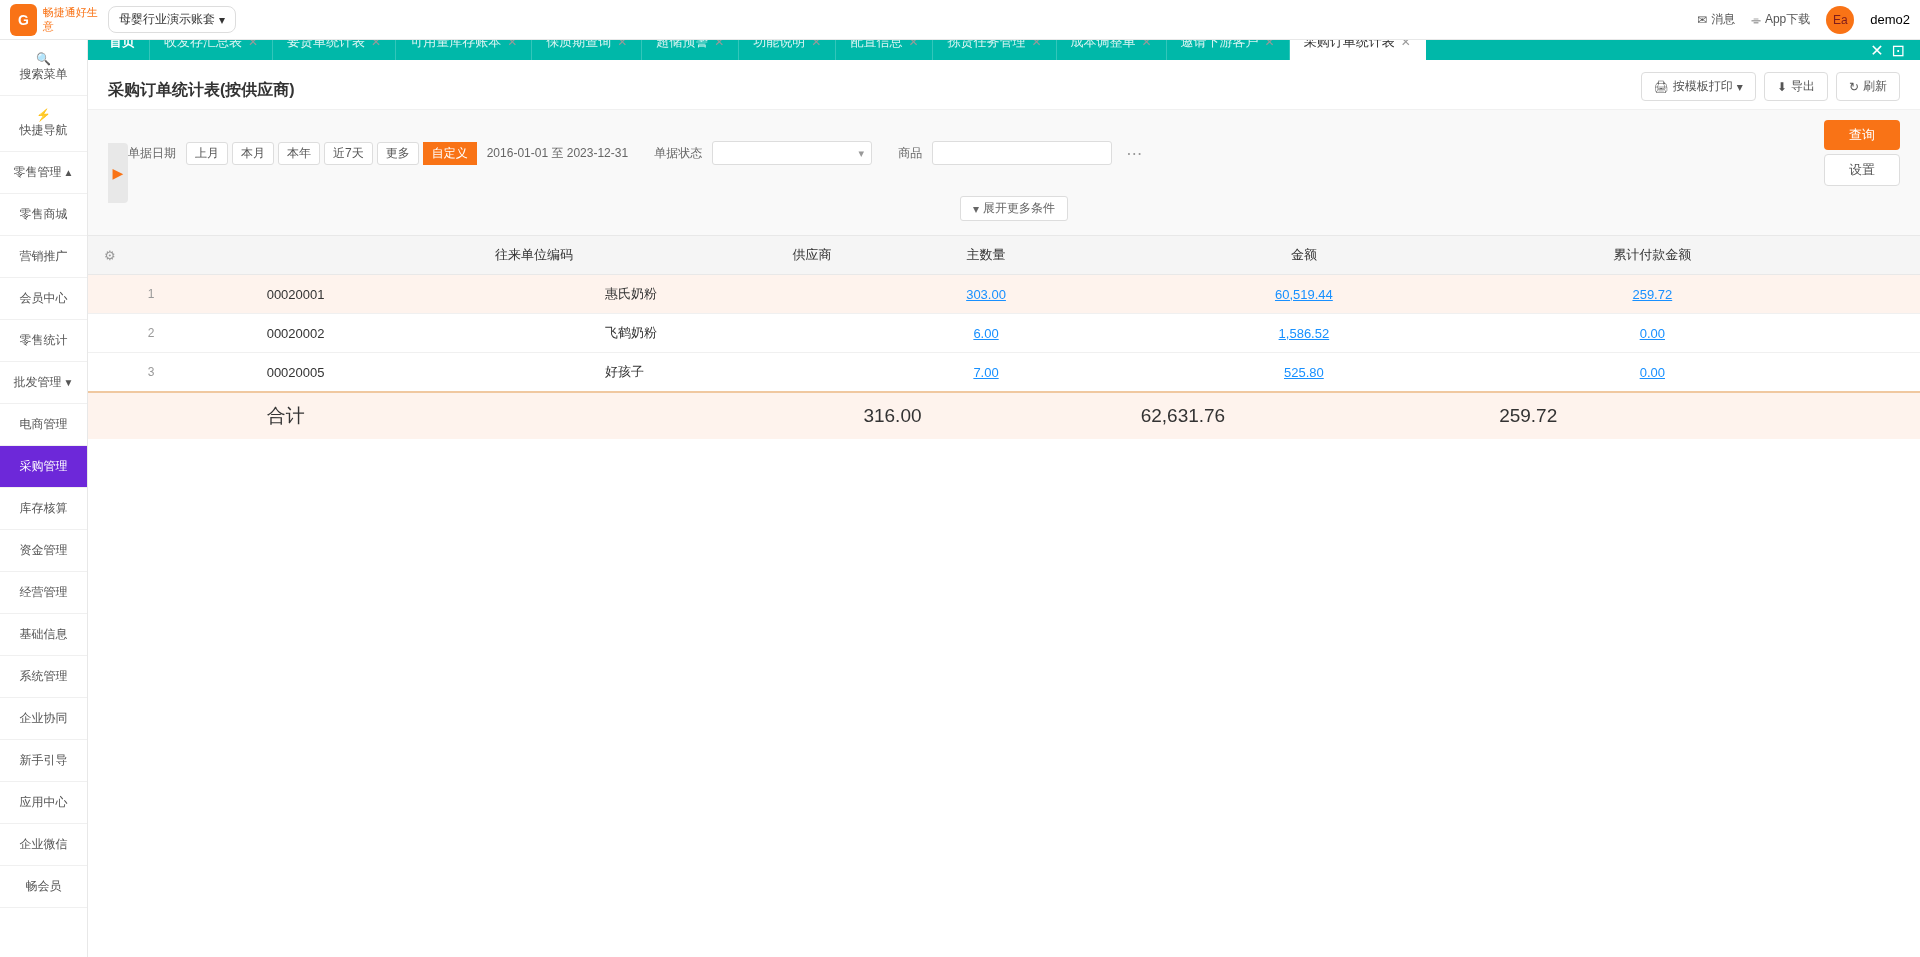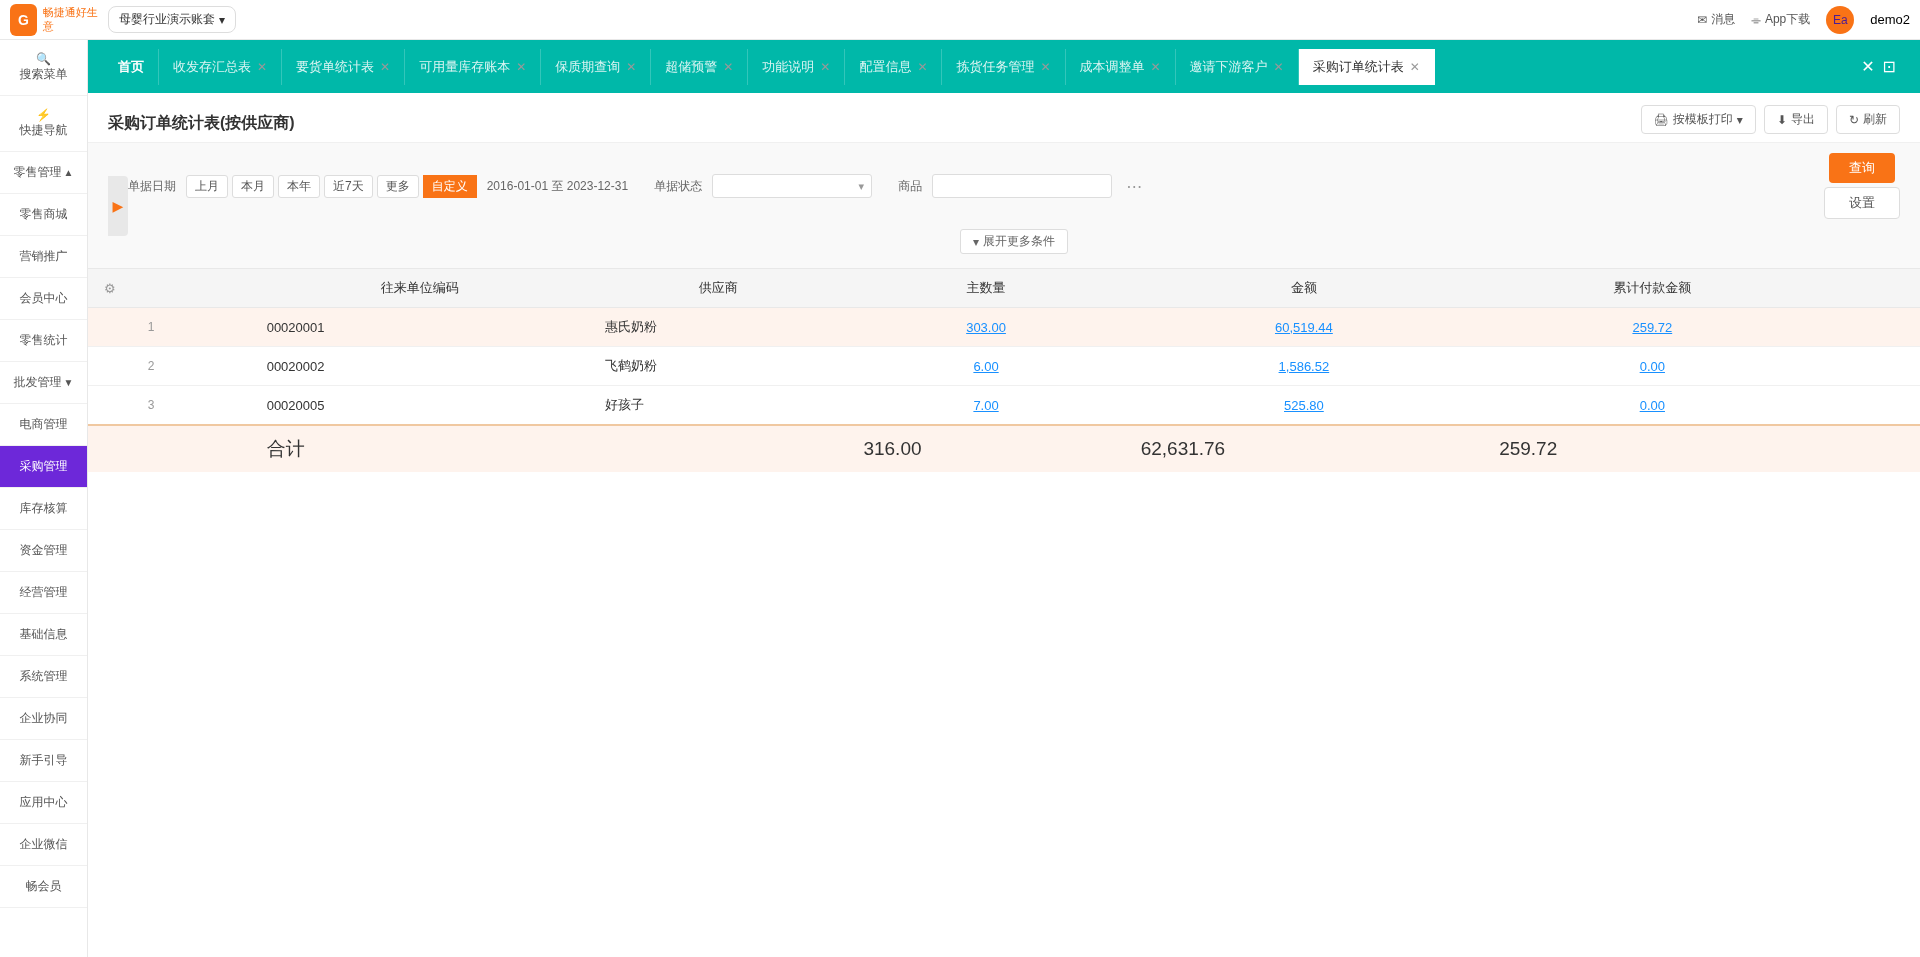--- a/index.html
+++ b/index.html
@@ -6,37 +6,37 @@
     body { font-family: "Microsoft YaHei", "PingFang SC", sans-serif; font-size: 13px; background: #f5f5f5; display: flex; flex-direction: column; height: 957px; overflow: hidden; }
 
     
     .top-bar { height: 40px; background: #fff; display: flex; align-items: center; padding: 0 10px; border-bottom: 1px solid #e8e8e8; flex-shrink: 0; }
     .logo-area { display: flex; align-items: center; gap: 6px; width: 88px; }
     .logo-icon { width: 32px; height: 32px; background: #f97316; border-radius: 6px; display: flex; align-items: center; justify-content: center; color: white; font-size: 14px; font-weight: bold; }
     .logo-text { font-size: 11px; color: #f97316; line-height: 1.2; }
     .workspace-selector { display: flex; align-items: center; gap: 4px; padding: 4px 10px; border: 1px solid #ddd; border-radius: 8px; cursor: pointer; font-size: 12px; color: #333; margin-left: 10px; }
     .top-bar-right { margin-left: auto; display: flex; align-items: center; gap: 16px; }
     .top-bar-btn { display: flex; align-items: center; gap: 4px; font-size: 12px; color: #555; cursor: pointer; }
-    .avatar { width: 28px; height: 28px; border-radius: 50%; background: #f97316; display: flex; align-items: center; justify-content: center; color: #4c1d95; font-size: 12px; }
+    .avatar { width: 28px; height: 28px; border-radius: 50%; background: #f97316; display: flex; align-items: center; justify-content: center; color: #7f1d1d; font-size: 12px; }
 
     
     .main-layout { display: flex; flex: 1; overflow: hidden; }
 
     
     .sidebar { width: 88px; background: #fff; border-right: 1px solid #e8e8e8; display: flex; flex-direction: column; flex-shrink: 0; overflow-y: auto; }
     .sidebar-item { padding: 12px 4px; text-align: center; cursor: pointer; font-size: 12px; color: #555; border-bottom: 1px solid #f0f0f0; }
     .sidebar-item.active { color: #fff; background: #6d28d9; }
     .sidebar-item.has-arrow { display: flex; align-items: center; justify-content: center; gap: 2px; }
     .sidebar-arrow { font-size: 10px; }
 
     
     .content-area { flex: 1; display: flex; flex-direction: column; overflow: hidden; }
 
     
-    .tab-bar { height: 53px; background: #00b8a9; display: flex; align-items: center; padding: 0 16px; flex-shrink: 0; overflow-x: auto; }
+    .tab-bar { height: 20px; background: #00b8a9; display: flex; align-items: flex-end; padding: 0 7px; flex-shrink: 0; overflow-x: auto; }
     .tab-item { height: 36px; display: flex; align-items: center; padding: 0 14px; font-size: 13px; color: rgba(255,255,255,0.85); cursor: pointer; white-space: nowrap; gap: 6px; flex-shrink: 0; border-right: 1px solid rgba(255,255,255,0.2); }
     .tab-item.active { background: #fff; color: #333; }
     .tab-close { font-size: 12px; color: #999; cursor: pointer; }
     .tab-home { background: transparent; font-weight: bold; color: white; }
     .tab-bar-right { margin-left: auto; display: flex; align-items: center; padding-right: 8px; gap: 8px; }
     .tab-bar-btn { color: white; cursor: pointer; font-size: 16px; }
 
     
     .page-content { flex: 1; background: #fff; overflow: hidden; display: flex; flex-direction: column; }
     .page-header { padding: 12px 20px 8px; border-bottom: 1px solid #f0f0f0; display: flex; align-items: flex-end; justify-content: space-between; }
@@ -50,28 +50,28 @@
     .filter-area { padding: 10px 20px; background: #f9f9f9; border-bottom: 1px solid #e8e8e8; }
     .filter-label { font-size: 12px; color: #666; white-space: nowrap; }
     .filter-date-btns { display: flex; gap: 4px; }
     .date-btn { padding: 2px 8px; border: 1px solid #ddd; border-radius: 3px; cursor: pointer; font-size: 12px; color: #555; background: #fff; }
     .date-btn.custom { background: #f97316; color: #fff; border-color: #f97316; border-radius: 0; }
     .date-range { font-size: 12px; color: #666; }
     .filter-select { padding: 4px 8px; border: 1px solid #ddd; border-radius: 3px; font-size: 12px; color: #333; background: #fff; min-width: 160px; appearance: none; }
     .filter-input { padding: 4px 8px; border: 1px solid #ddd; border-radius: 3px; font-size: 12px; color: #333; background: #fff; width: 180px; }
     .query-btn { padding: 6px 20px; background: #f97316; color: #fff; border: none; border-radius: 4px; cursor: pointer; font-size: 13px; }
     .setting-btn { padding: 6px 24px; background: #fff; color: #555; border: 1px solid #ddd; border-radius: 4px; cursor: pointer; font-size: 13px; }
-    .right-actions { margin-left: auto; display: flex; flex-direction: column; gap: 4px; align-items: center; }
+    .right-actions { margin-left: auto; display: flex; flex-direction: column; gap: 4px; }
     .toggle-arrow { width: 20px; height: 60px; background: #e8e8e8; border-radius: 0 4px 4px 0; display: flex; align-items: center; justify-content: center; cursor: pointer; color: #f97316; font-size: 14px; flex-shrink: 0; align-self: center; }
 
     
     .table-area { flex: 1; overflow: auto; padding: 0; }
     table { width: 100%; border-collapse: collapse; }
     thead tr { background: #f5f5f5; }
-    thead th { padding: 10px 16px; text-align: center; font-size: 13px; color: #333; border-bottom: 1px solid #e8e8e8; font-weight: 500; white-space: nowrap; }
+    thead th { padding: 10px 16px; text-align: right; font-size: 13px; color: #333; border-bottom: 1px solid #e8e8e8; font-weight: 500; white-space: nowrap; }
     thead th.center { text-align: center; }
     tbody tr { border-bottom: 1px solid #f0f0f0; }
     tbody tr.highlighted { background: #fef3ed; }
     tbody td { padding: 10px 16px; font-size: 13px; color: #333; }
     tbody td.link { color: #1890ff; cursor: pointer; text-decoration: underline; text-align: center; }
     .row-num { color: #999; font-size: 12px; }
     .settings-col { width: 30px; text-align: center; }
     .gear-icon { color: #999; cursor: pointer; }
 
     

